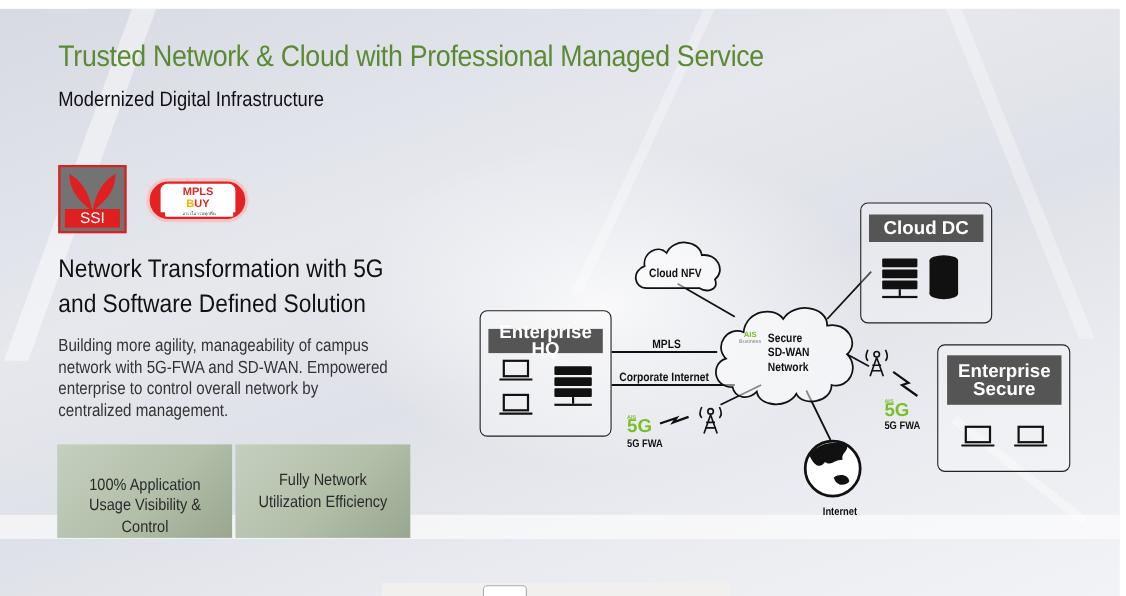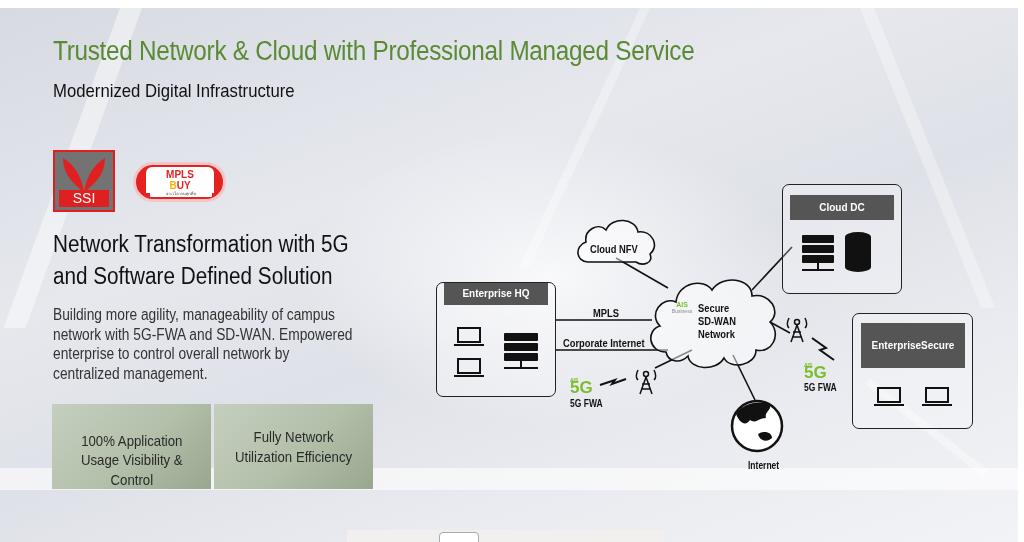--- a/index.html
+++ b/index.html
@@ -55,21 +55,21 @@
   .feature span { transform: scaleX(0.88); display: inline-block; }
   .f1 { left: 52px; width: 159px; align-items: flex-end; }
   .f2 { left: 214px; width: 159px; text-align: center; }
 
   .bottom-bar { position: absolute; left: 347px; top: 530px; width: 317px; height: 20px; background: #f1f0ee; }
   .bottom-btn { position: absolute; left: 439px; top: 532px; width: 40px; height: 20px; background: #fff; border: 1px solid #aaa; border-radius: 4px 4px 0 0; }
 
   
   .diagram { position: absolute; left: 0; top: 0; width: 1018px; height: 542px; }
   .box { position: absolute; border: 1.5px solid #222; border-radius: 7px; background: rgba(255,255,255,0.25); }
-  .box-title { position: absolute; background: #555; color: #fff; font-size: 10px; font-weight: bold; text-align: center; display: flex; align-items: center; justify-content: center; line-height: 16px; }
+  .box-title { position: absolute; background: #555; color: #fff; font-size: 17px; font-weight: bold; text-align: center; display: flex; align-items: center; justify-content: center; line-height: 16px; }
   .lbl { position: absolute; font-size: 11px; font-weight: bold; color: #111; white-space: nowrap; transform: scaleX(0.85); transform-origin: left; }
   .ais5g { position: absolute; font-weight: bold; color: #7bbd2a; font-size: 17px; line-height: 17px; }
   .ais5g .ais { position: absolute; top: -7px; left: 0; font-size: 5px; color: #7bbd2a; }
 </style>
 </head>
 <body>
 
 <div class="hero">
   <div class="glow" style="left:300px;top:120px;width:500px;height:300px;"></div>
   <div class="streak" style="left:120px;top:0;width:22px;height:320px;transform:skewX(-20deg);"></div>
@@ -170,21 +170,21 @@
   <div class="lbl" style="left:698px;top:302px;line-height:13px;">
     <div>Secure</div>
     <div>SD-WAN</div>
     <div>Network</div>
   </div>
 
   <div class="lbl" style="left:593px;top:307px;">MPLS</div>
   <div class="lbl" style="left:563px;top:337px;">Corporate Internet</div>
 
   <div class="box" style="left:436px;top:282px;width:120px;height:115px;">
-    <div class="box-title" style="left:7px;top:0;width:104px;height:22px;">Enterprise HQ</div>
+    <div class="box-title" style="left:7px;top:16px;width:104px;height:22px;">Enterprise HQ</div>
     <svg width="110" height="60" style="position:absolute;left:5px;top:42px;">
       <g fill="none" stroke="#111" stroke-width="2">
         <rect x="16" y="3" width="22" height="14"></rect>
           <line x1="12" y1="20" x2="42" y2="20"></line>
       </g>
       <g fill="none" stroke="#111" stroke-width="2">
         <rect x="16" y="34" width="22" height="14"></rect>
           <line x1="12" y1="51" x2="42" y2="51"></line>
       </g>
       <g fill="#111">
@@ -209,21 +209,21 @@
       </g>
       <g fill="#111">
         <ellipse cx="70" cy="8" rx="13" ry="5"></ellipse>
           <rect x="57" y="8" width="26" height="30"></rect>
           <ellipse cx="70" cy="38" rx="13" ry="5"></ellipse>
       </g>
     </svg>
   </div>
 
   <div class="box" style="left:852px;top:313px;width:121px;height:116px;">
-    <div class="box-title" style="left:8px;top:9px;width:104px;height:45px;flex-direction:row;">
+    <div class="box-title" style="left:8px;top:9px;width:104px;height:45px;flex-direction:column;">
       <div>Enterprise</div>
       <div>Secure</div>
     </div>
     <svg width="110" height="30" style="position:absolute;left:5px;top:70px;">
       <g fill="none" stroke="#111" stroke-width="2">
         <rect x="20" y="4" width="22" height="14"></rect>
           <line x1="16" y1="21" x2="46" y2="21"></line>
       </g>
       <g fill="none" stroke="#111" stroke-width="2">
         <rect x="68" y="4" width="22" height="14"></rect>

